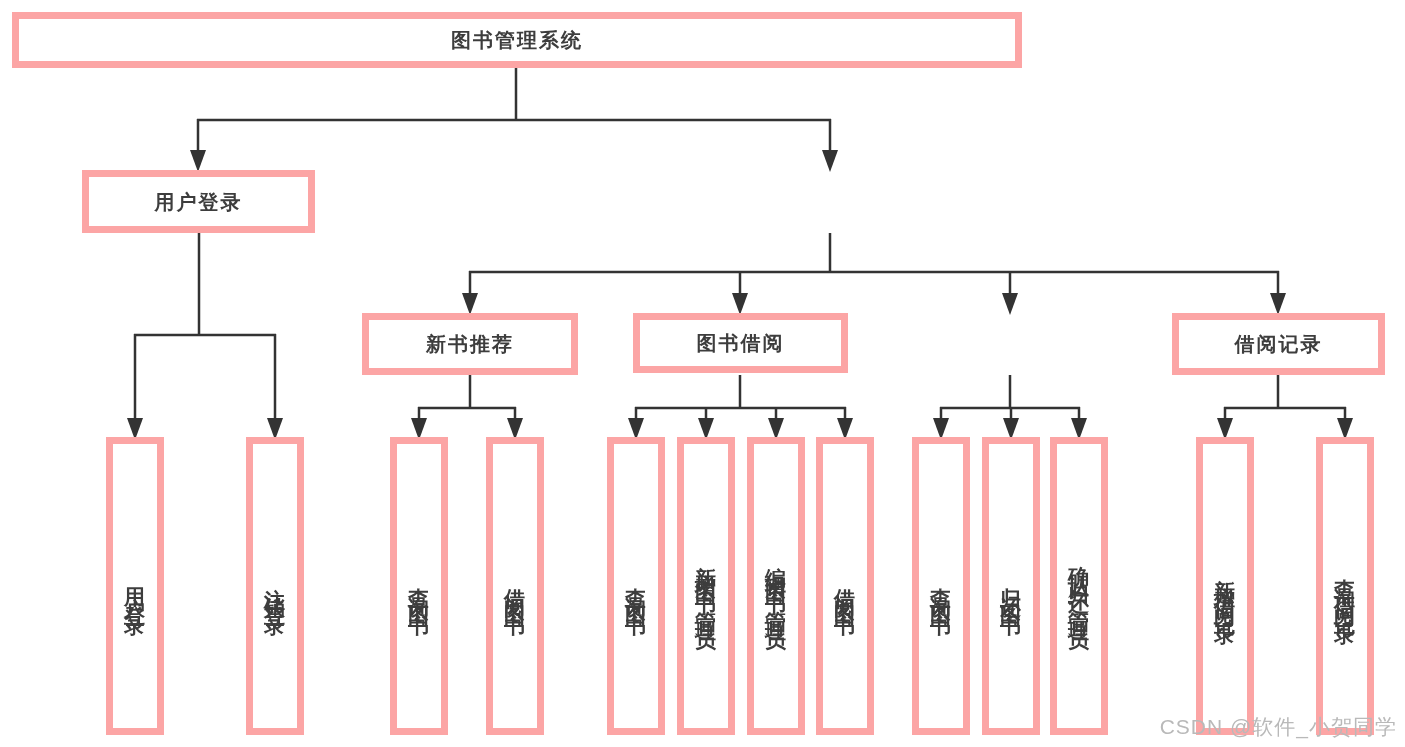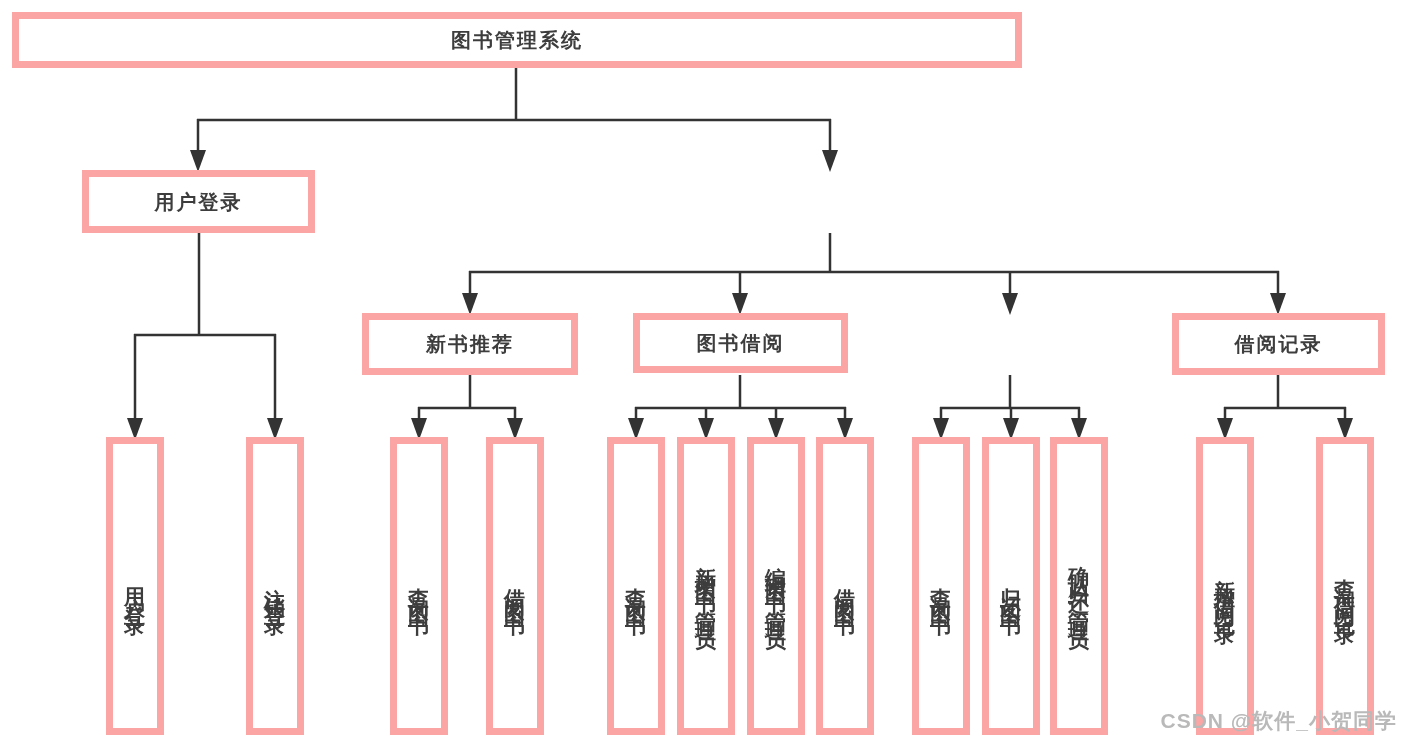--- a/index.html
+++ b/index.html
@@ -39,27 +39,26 @@
     writing-mode: vertical-rl;
     text-orientation: mixed;
     font-size: 21px;
     letter-spacing: 9px;
     line-height: 1;
     padding-top: 6px;
   }
   .watermark {
     position: absolute;
     right: 8px;
-    bottom: 12px;
+    bottom: 6px;
     font-size: 21px;
     color: #b9b9b9;
     letter-spacing: 1px;
     white-space: nowrap;
     z-index: 3;
-    font-weight: bold;
   }
 </style>
 </head>
 <body>
 
 <div class="stage">
 
   <svg class="connectors" viewBox="0 0 1405 747" xmlns="http://www.w3.org/2000/svg">
     <g stroke="#333333" stroke-width="2.5" fill="none">
 

